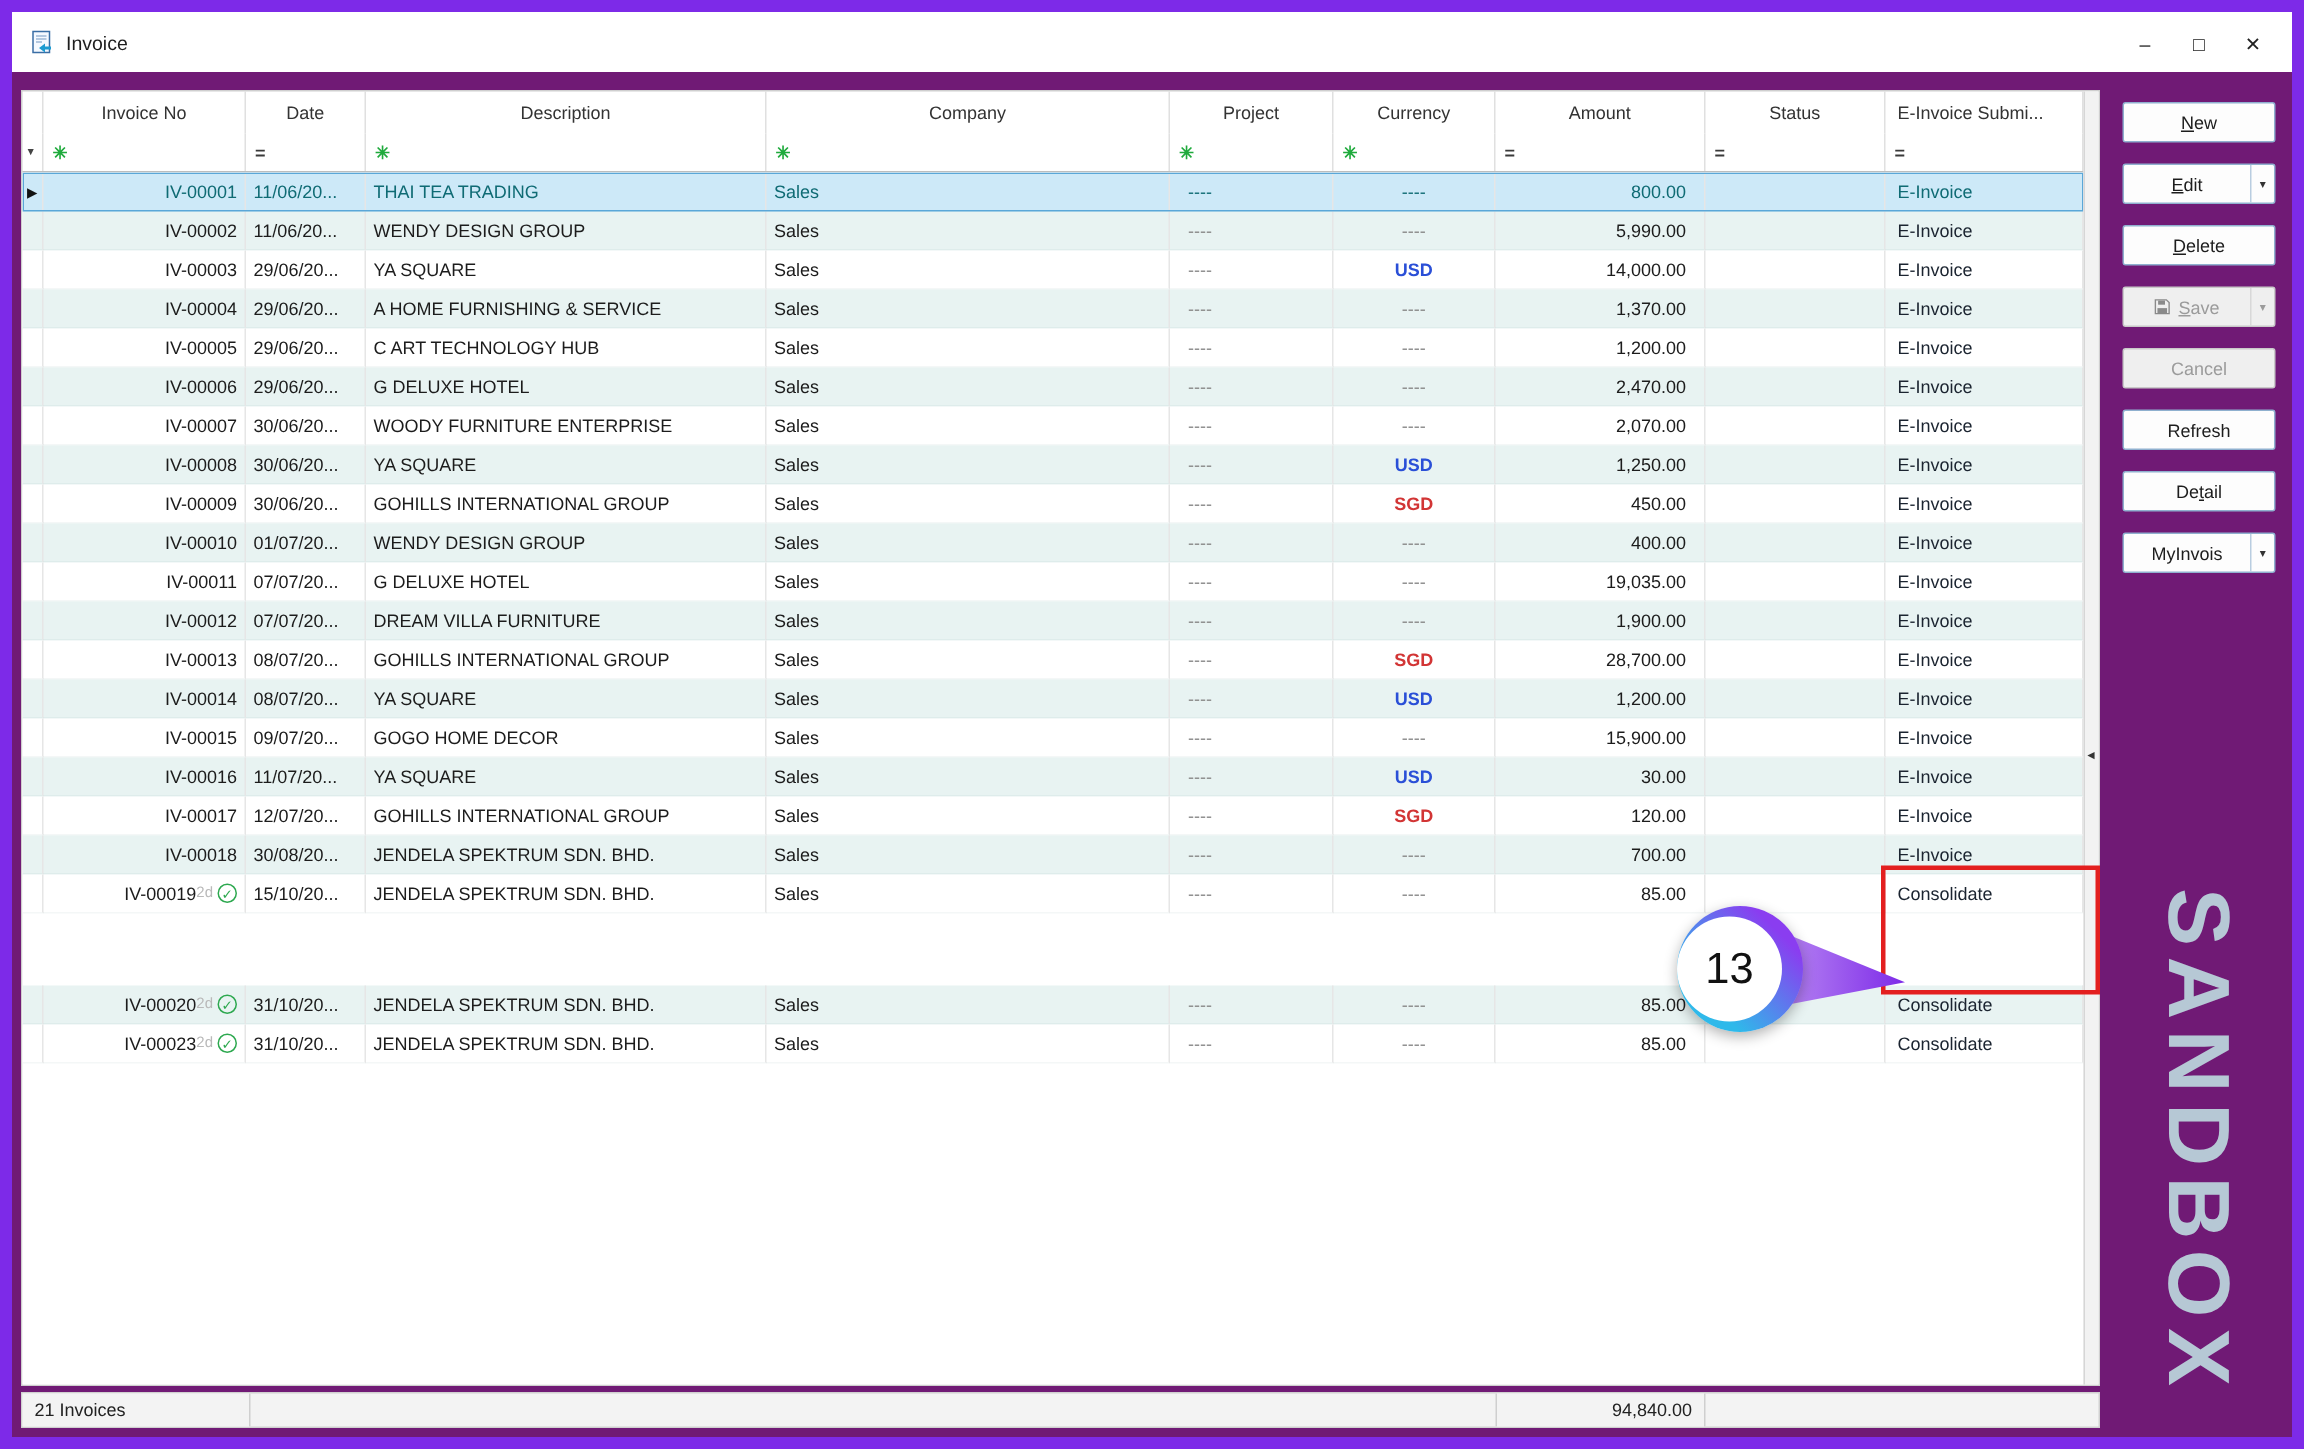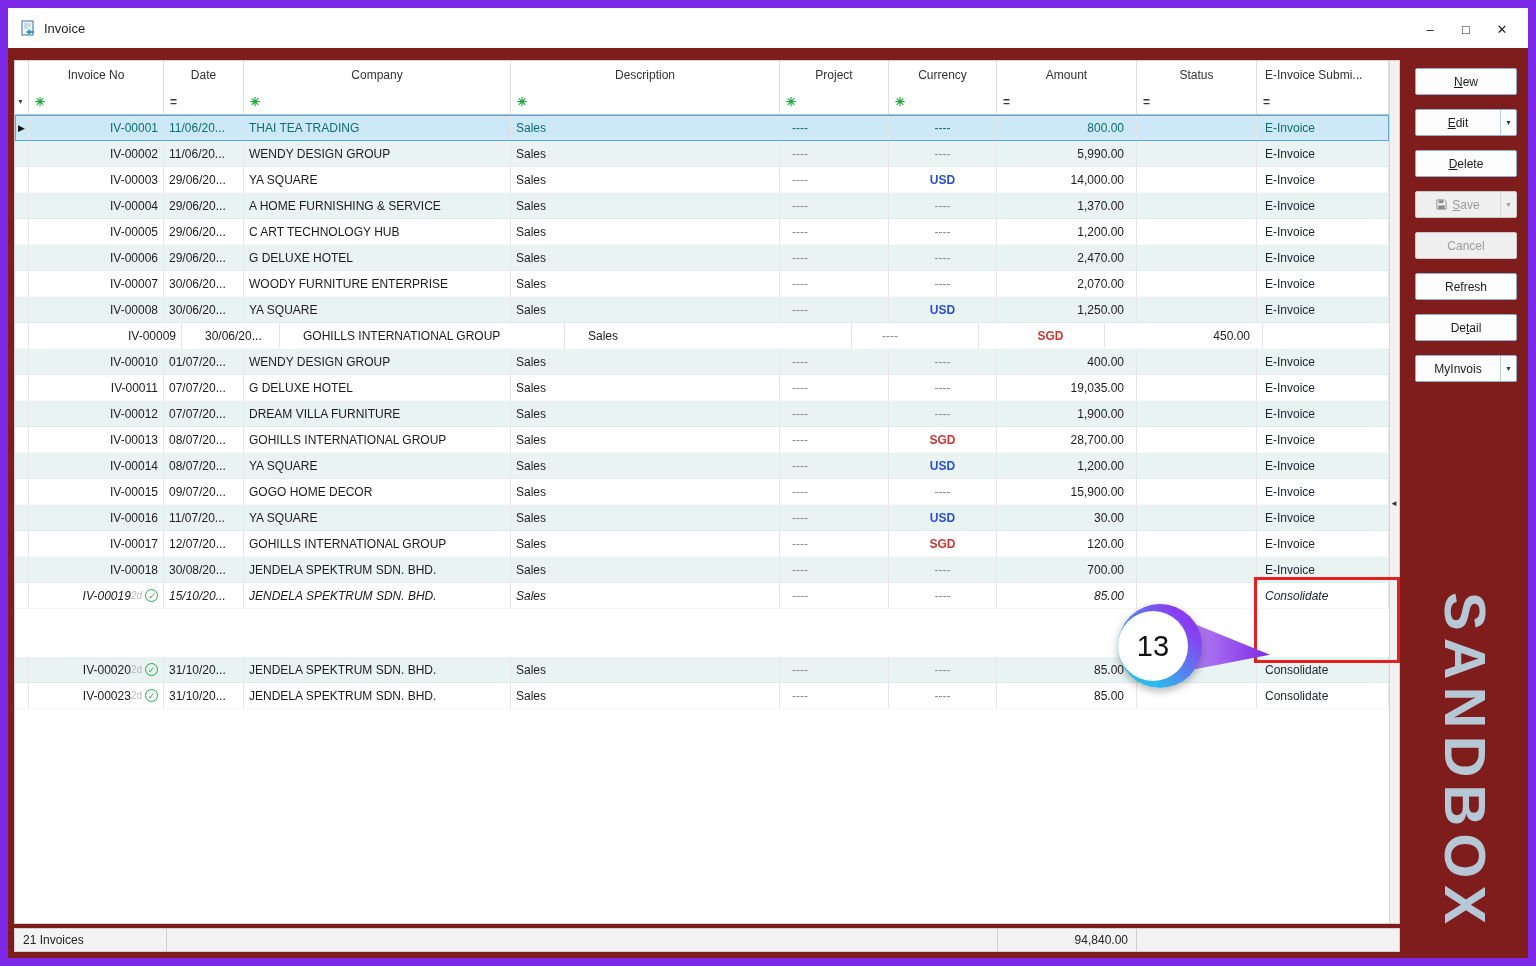--- a/index.html
+++ b/index.html
@@ -1,20 +1,20 @@
 <!DOCTYPE html>
 <html><head>
 <meta charset="utf-8">
 <style>
   *{box-sizing:border-box;margin:0;padding:0}
   html,body{width:1536px;height:966px;overflow:hidden}
   body{font-family:"Liberation Sans",sans-serif;background:#fff}
 
   .frame{position:relative;width:1536px;height:966px;background:#7d2ae8;padding:8px}
-  .window{position:relative;width:1520px;height:950px;background:#7f1d1d;overflow:hidden}
+  .window{position:relative;width:1520px;height:950px;background:#701a75;overflow:hidden}
 
   
   .titlebar{position:absolute;left:0;top:0;width:100%;height:40px;display:flex;align-items:center;padding-left:12px;gap:8px;background:#fff}
   .titlebar .title{font-size:13px;color:#1d1d1d}
   .winctl{position:absolute;right:8px;top:8px;display:flex}
   .winctl span{width:36px;height:26px;display:flex;align-items:center;justify-content:center;font-size:13px;color:#222;cursor:default}
 
   
   .grid{position:absolute;left:6px;top:52px;width:1386px;height:864px;border:1px solid #cfcfcf;background:#fff}
   .ghead,.gfilter{display:grid;width:1374px}
@@ -92,22 +92,22 @@
         <span>□</span>
         <span>✕</span>
       </div>
     </div>
 
     <div class="grid">
       <div class="ghead" id="hdrLabels" style="grid-template-columns: 14px 135px 80px 267px 269px 109px 108px 140px 120px 132px;">
           <div class="hcell"></div>
           <div class="hcell">Invoice No</div>
           <div class="hcell">Date</div>
+          <div class="hcell">Description</div>
           <div class="hcell">Company</div>
-          <div class="hcell">Description</div>
           <div class="hcell">Project</div>
           <div class="hcell">Currency</div>
           <div class="hcell">Amount</div>
           <div class="hcell">Status</div>
           <div class="hcell left">E-Invoice Submi...</div>
         </div>
       <div class="gfilter" id="hdrFilters" style="grid-template-columns: 14px 135px 80px 267px 269px 109px 108px 140px 120px 132px;">
           <div class="fcell ind">▼</div>
           <div class="fcell">
             <span class="gear">✳</span>
@@ -245,21 +245,21 @@
             </div>
             <div class="cell date">30/06/20...</div>
             <div class="cell comp">YA SQUARE</div>
             <div class="cell desc">Sales</div>
             <div class="cell proj">----</div>
             <div class="cell curr usd">USD</div>
             <div class="cell amt">1,250.00</div>
             <div class="cell stat"></div>
             <div class="cell einv">E-Invoice</div>
           </div>
-          <div class="grow" style="grid-template-columns: 14px 135px 80px 267px 269px 109px 108px 140px 120px 132px; gap: 18px;">
+          <div class="grow" style="grid-template-columns: 14px 135px 80px 267px 269px 109px 108px 140px 120px 132px;">
             <div class="cell ind"></div>
             <div class="cell inv">
               <span>IV-00009</span>
             </div>
             <div class="cell date">30/06/20...</div>
             <div class="cell comp">GOHILLS INTERNATIONAL GROUP</div>
             <div class="cell desc">Sales</div>
             <div class="cell proj">----</div>
             <div class="cell curr sgd">SGD</div>
             <div class="cell amt">450.00</div>
@@ -385,21 +385,21 @@
             </div>
             <div class="cell date">30/08/20...</div>
             <div class="cell comp">JENDELA SPEKTRUM SDN. BHD.</div>
             <div class="cell desc">Sales</div>
             <div class="cell proj">----</div>
             <div class="cell curr">----</div>
             <div class="cell amt">700.00</div>
             <div class="cell stat"></div>
             <div class="cell einv">E-Invoice</div>
           </div>
-          <div class="grow" style="grid-template-columns: 14px 135px 80px 267px 269px 109px 108px 140px 120px 132px; font-style: italic;">
+          <div class="grow" style="grid-template-columns: 14px 135px 80px 267px 269px 109px 108px 140px 120px 132px;">
             <div class="cell ind"></div>
             <div class="cell inv">
               <span>IV-00019</span>
               <span class="flags">
                 <span class="badge2d">2d</span>
                 <span class="chk">✓</span>
               </span>
             </div>
             <div class="cell date">15/10/20...</div>
             <div class="cell comp">JENDELA SPEKTRUM SDN. BHD.</div>

